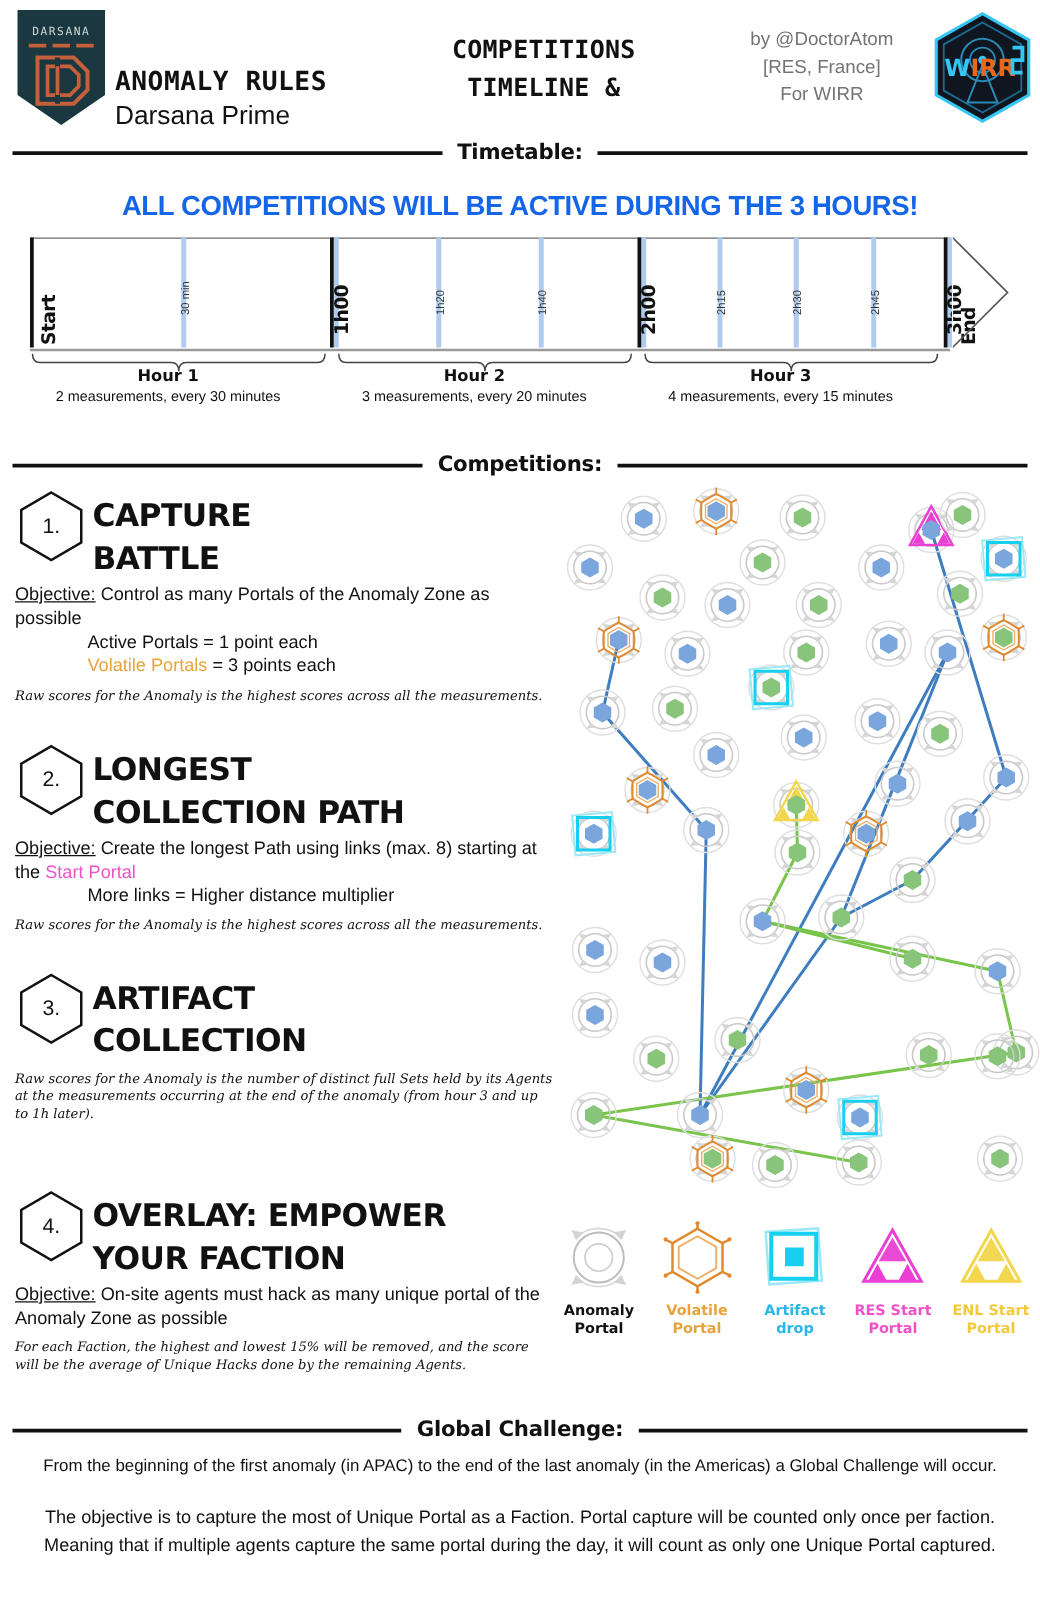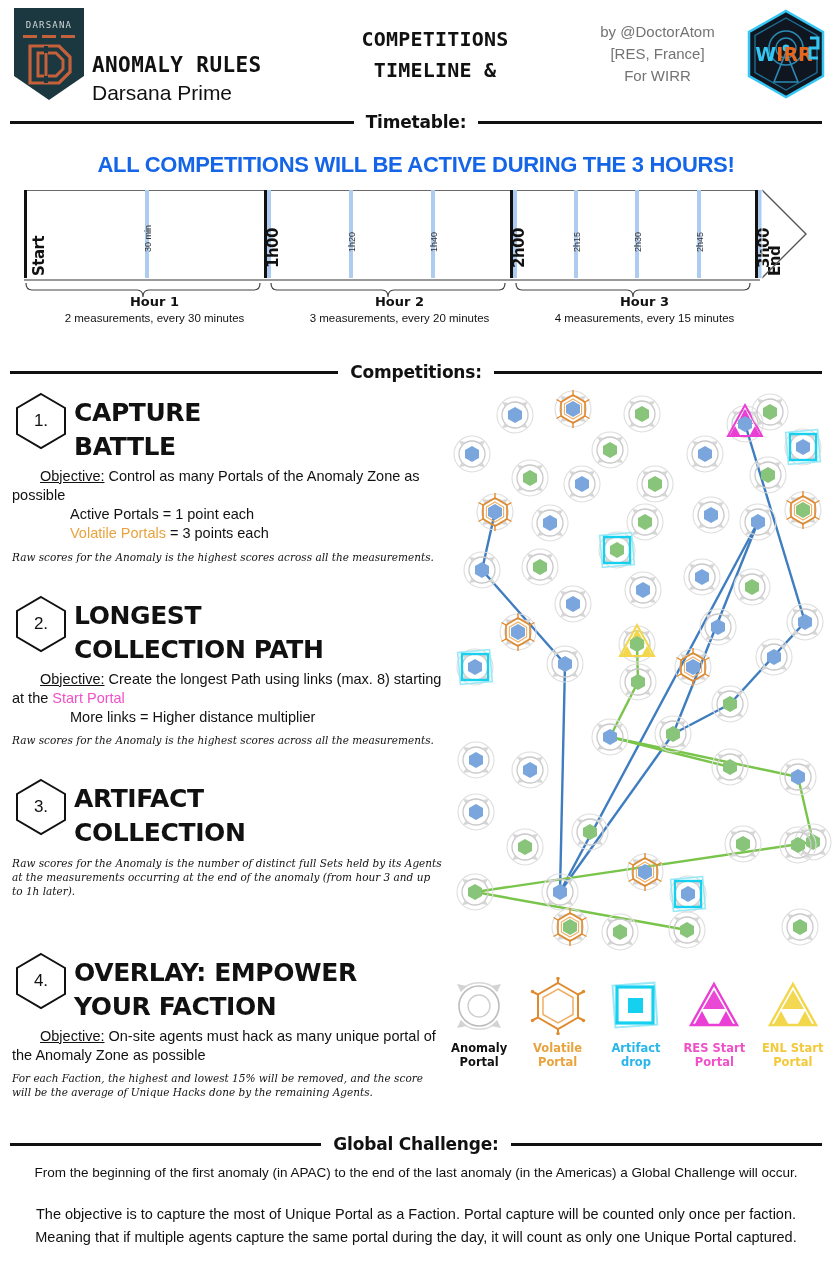--- a/index.html
+++ b/index.html
@@ -41,35 +41,35 @@
   .tick.major{background:#aecbf0;}
   .tick.major:after{content:"";position:absolute;left:-3px;top:0;width:0;height:88px;
     border-left:3px solid #111;}
   .tick-lbl{position:absolute;white-space:nowrap;
     transform:rotate(-90deg);transform-origin:left top;font-size:9px;color:#333;}
   .tick-lbl.big{font-size:15px;font-weight:bold;color:#111;
     font-family:"DejaVu Sans", sans-serif;letter-spacing:-.5px;}
   .arrow{position:absolute;left:736px;top:-12px;width:48px;height:112px;}
 
   .braces{position:absolute;left:24px;top:282px;width:784px;height:16px;}
-  .hours{position:absolute;left:32px;top:294px;width:736px;height:46px;}
+  .hours{position:absolute;left:12px;top:294px;width:736px;height:46px;}
   .hour-col{position:absolute;top:0;text-align:center;}
   .hour-t{font-weight:bold;font-size:13px;font-family:"DejaVu Sans",sans-serif;}
   .hour-s{font-size:11.5px;margin-top:3px;color:#111;}
 
   
   .comp{position:absolute;left:12px;width:430px;}
   .comp-head{display:flex;align-items:flex-start;}
   .hexnum{flex:0 0 auto;width:58px;height:58px;position:relative;margin-right:4px;}
   .hexnum span{position:absolute;left:0;top:0;width:58px;height:58px;
     display:flex;align-items:center;justify-content:center;font-size:17px;color:#111;}
   .comp-title{font-weight:bold;font-size:25px;line-height:1.35;padding-top:4px;
     font-family:"DejaVu Sans",sans-serif;letter-spacing:-.4px;}
   .obj{font-size:14.5px;line-height:1.33;margin-top:3px;}
-  .obj u{text-decoration:underline;margin-left:28px;}
+  .obj u{text-decoration:underline;}
   .obj .ind{display:block;padding-left:58px;}
   .orange{color:#E8A33D;margin-top:32px;}
   .pink{color:#F050C8;}
   .cyan{color:#29B6E8;}
   .note{font-style:italic;font-size:10.5px;line-height:1.35;margin-top:6px;color:#111;
     font-family:"DejaVu Serif",serif;}
 
   
   .map{position:absolute;left:440px;top:382px;width:392px;height:570px;overflow:hidden;}
   .map svg{display:block;}

